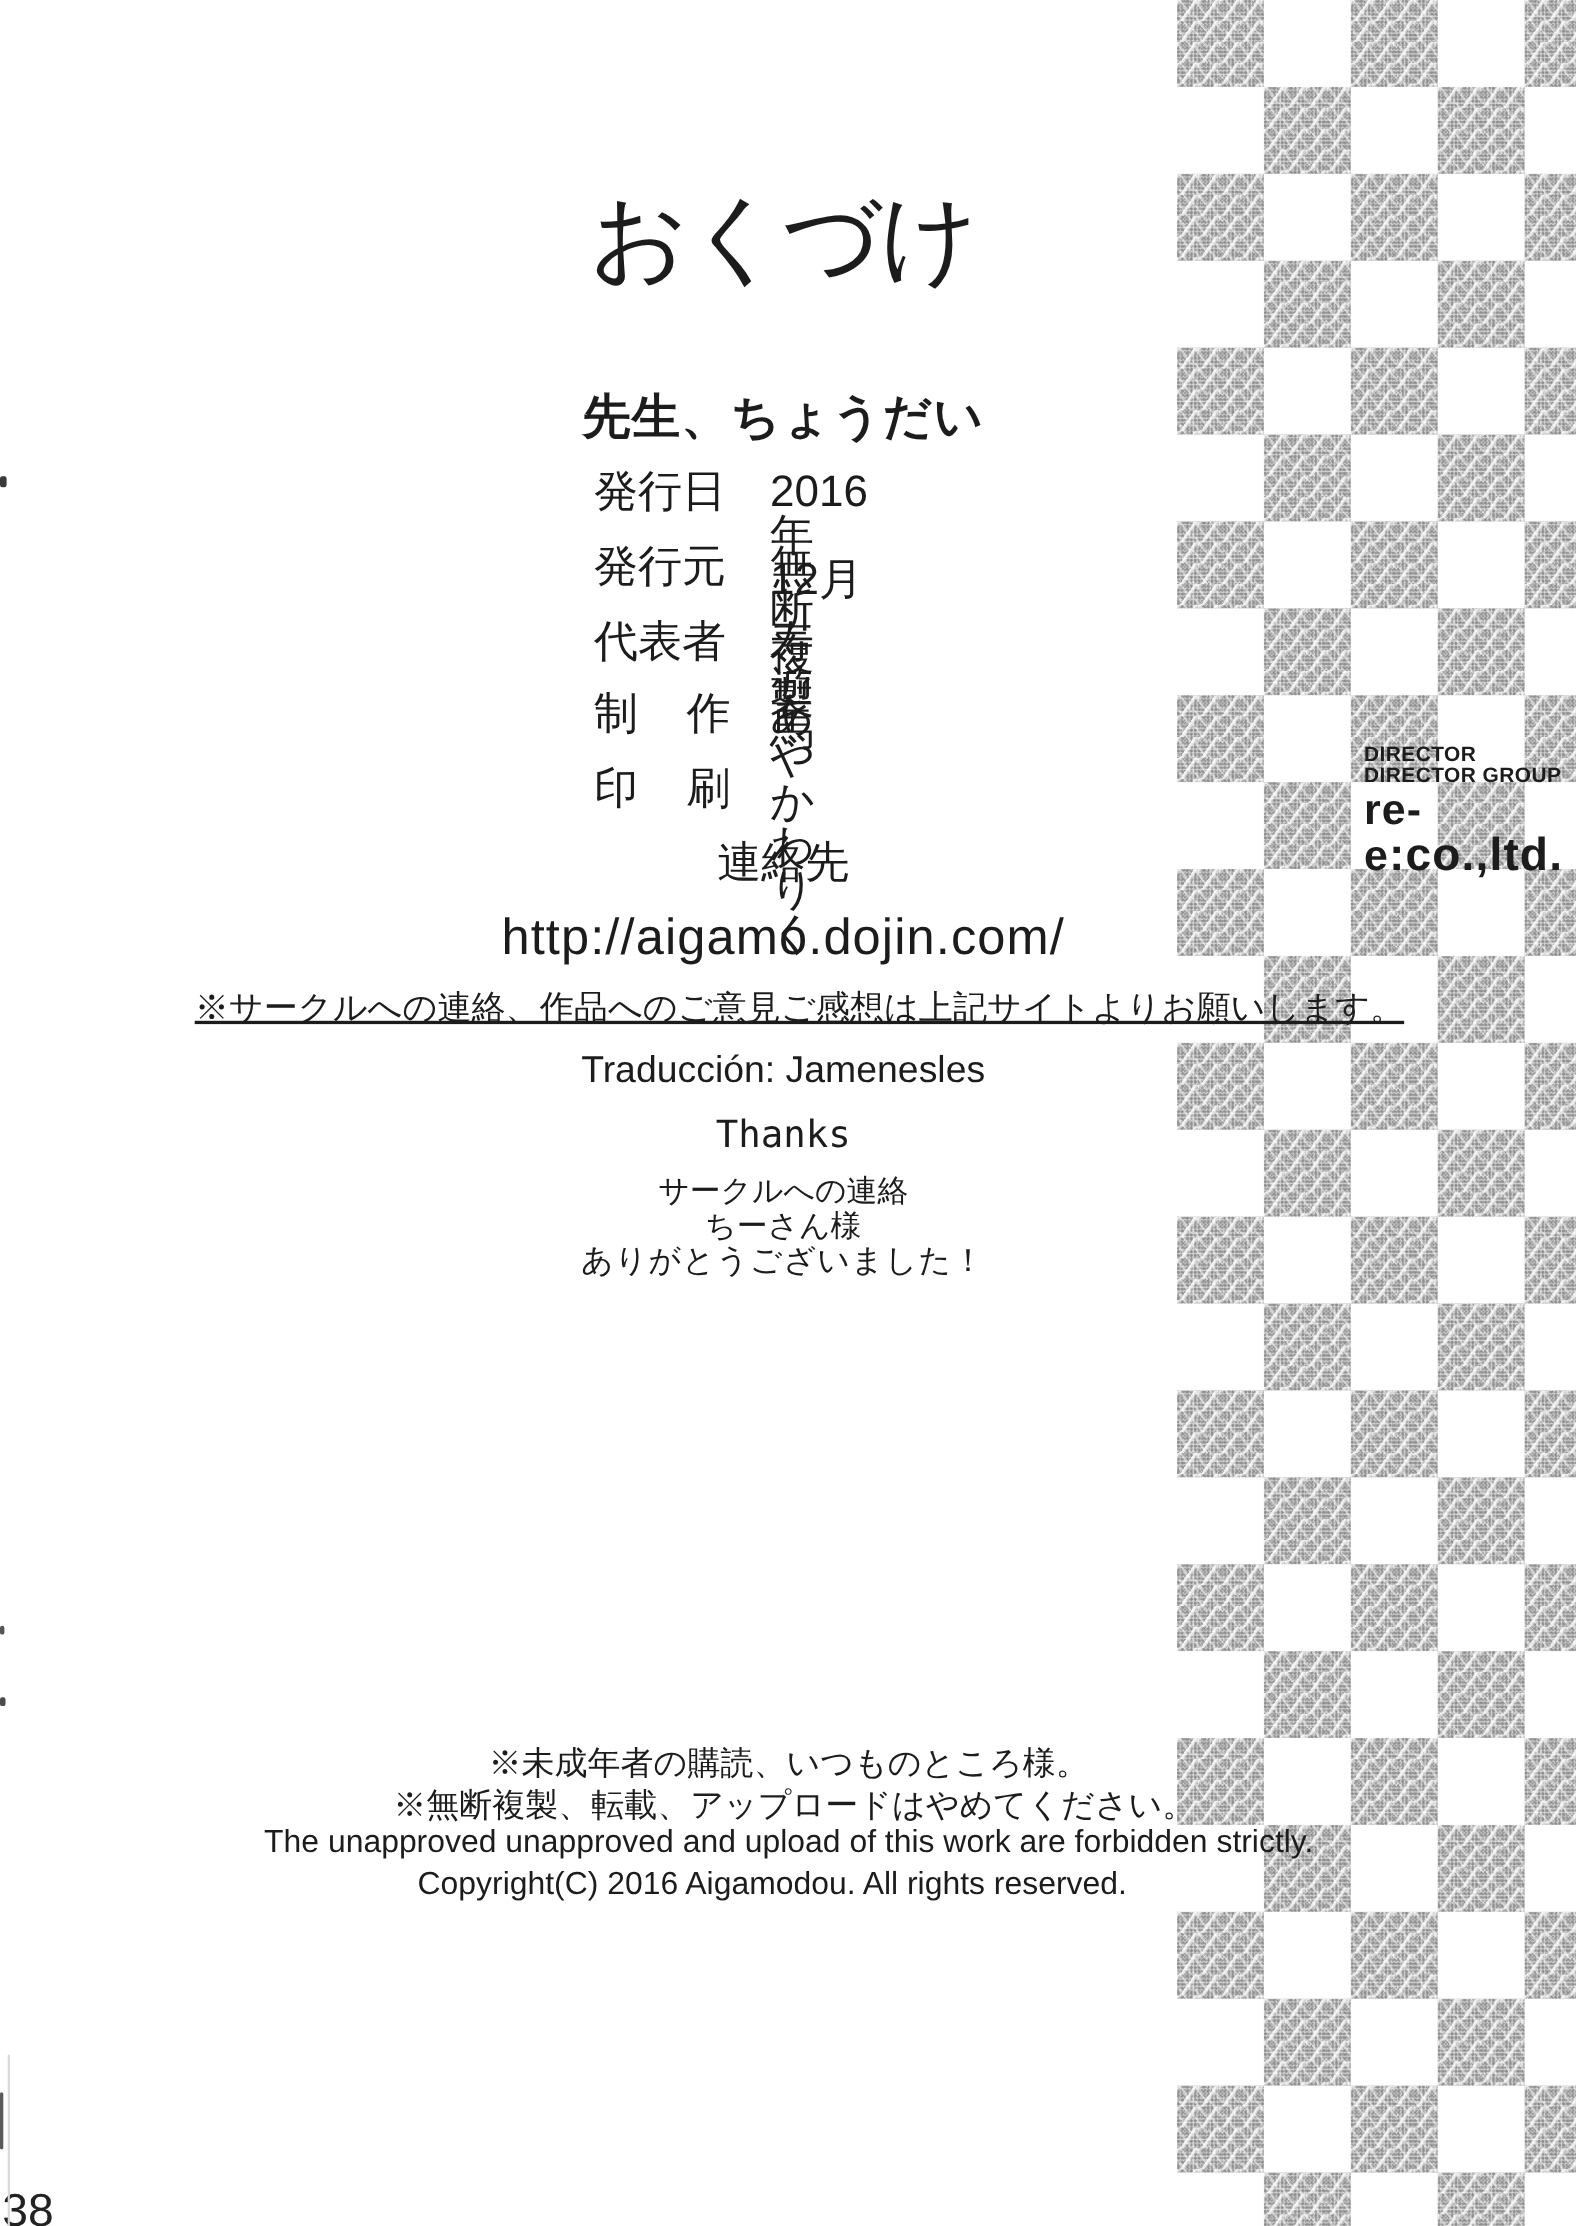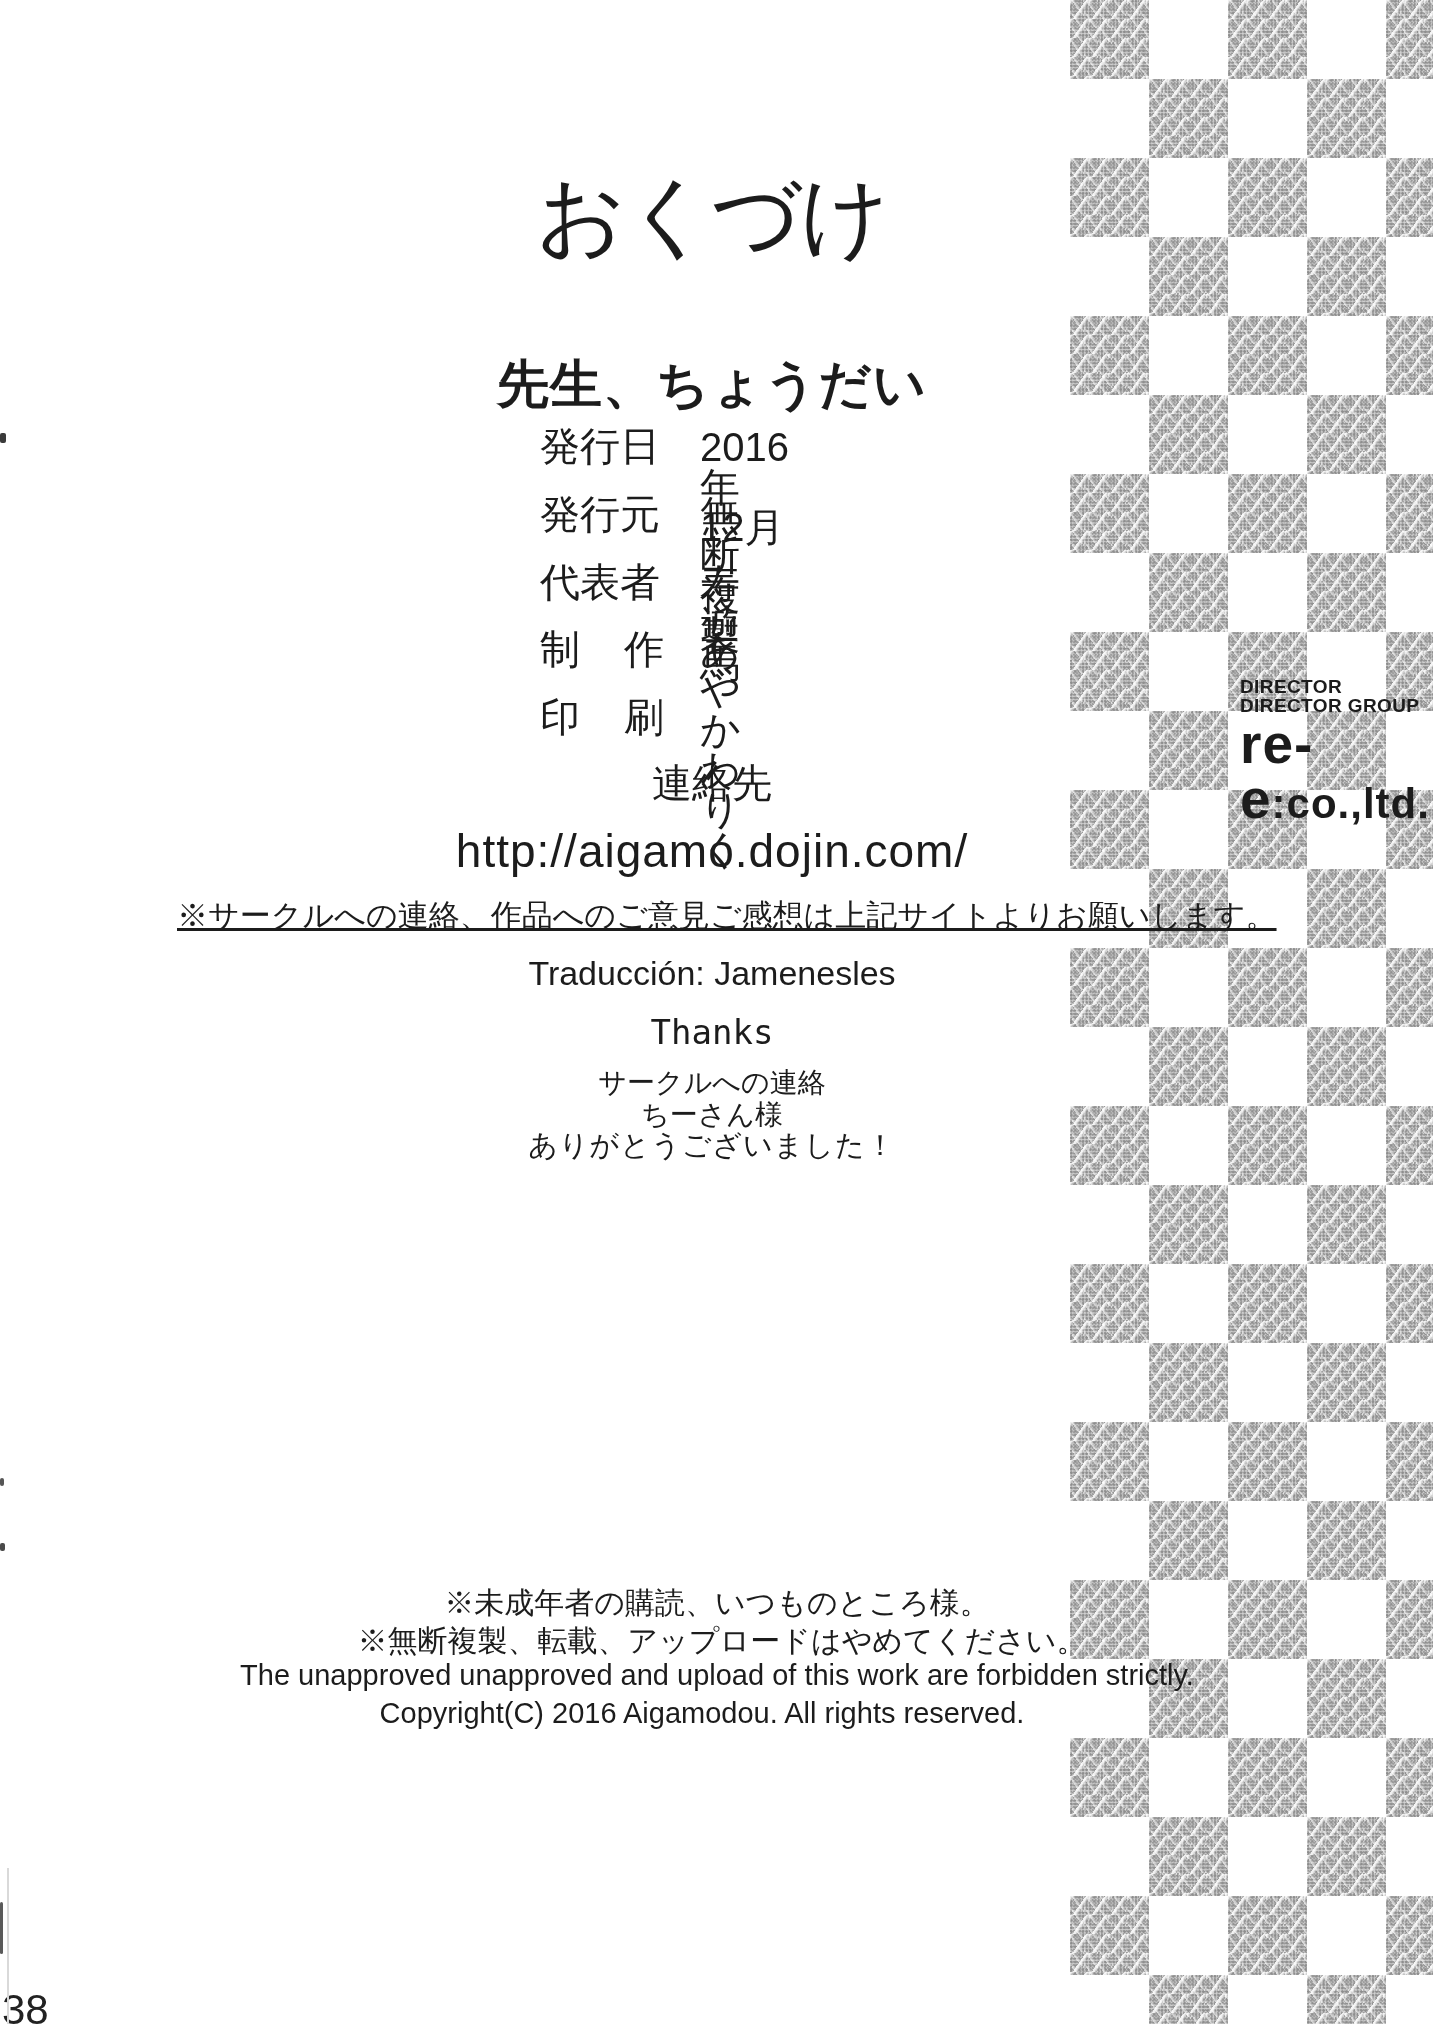--- a/index.html
+++ b/index.html
@@ -27,21 +27,21 @@
   }
 
   .page-title {
     top: 172px;
     font-size: 88px;
     letter-spacing: -2px;
     line-height: 1;
   }
   .book-title {
     top: 358px;
-    font-size: 52px;
+    font-size: 44px;
     font-weight: bold;
     letter-spacing: 1px;
     line-height: 1;
   }
 
   
   .colo-row { position: absolute; left: 540px; line-height: 1; }
   .colo-label {
     display: inline-flex;
     width: 124px;
@@ -62,21 +62,21 @@
     font-weight: bold;
     letter-spacing: 0.4px;
     display: block;
   }
   .printer-logo .logo-main {
     display: block;
     margin-top: 2px;
     font-weight: bold;
     letter-spacing: 1px;
   }
-  .printer-logo .logo-main .big { font-size: 55px; }
+  .printer-logo .logo-main .big { font-size: 39px; }
   .printer-logo .logo-main .small { font-size: 42px; }
 
   .contact-label { top: 756px; font-size: 40px; }
   .site-url { top: 824px; font-size: 46px; letter-spacing: 1px; }
 
   .contact-note {
     left: 177px;
     top: 895px;
     font-size: 31px;
   }

